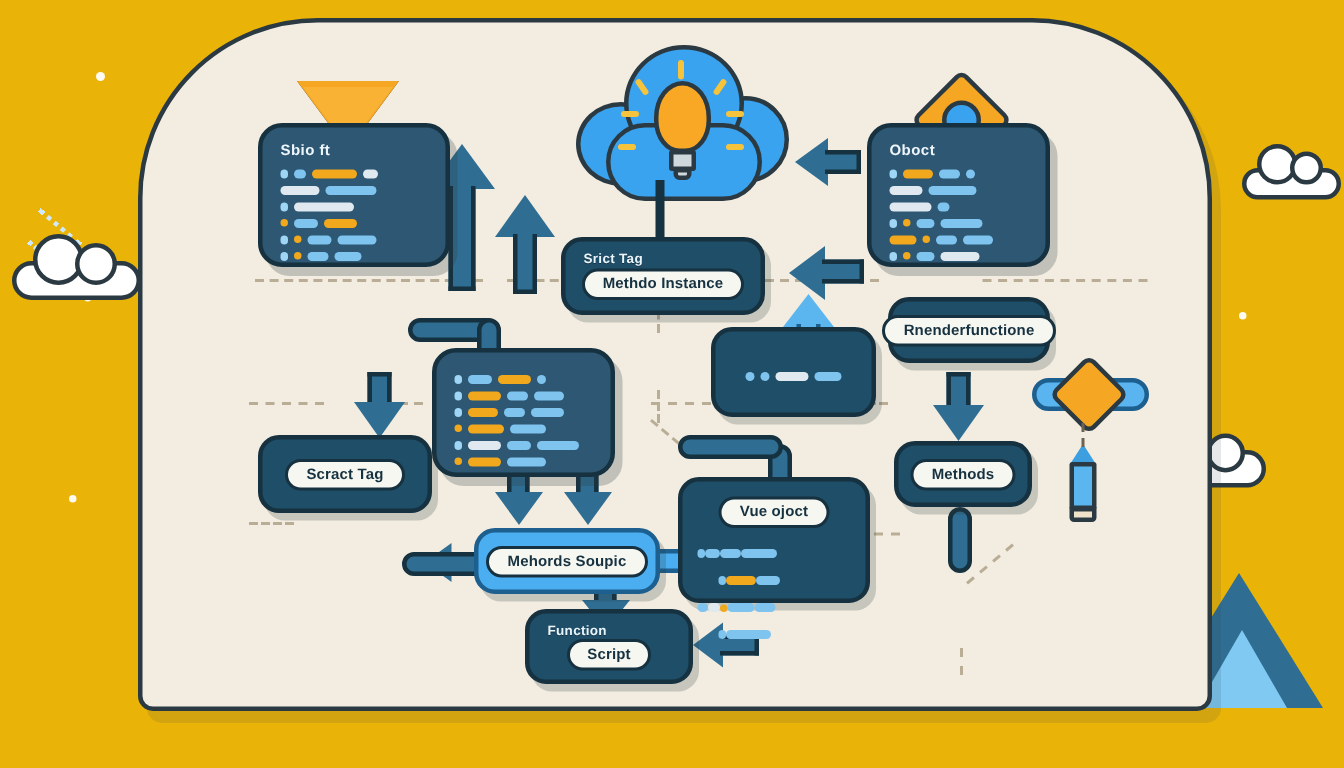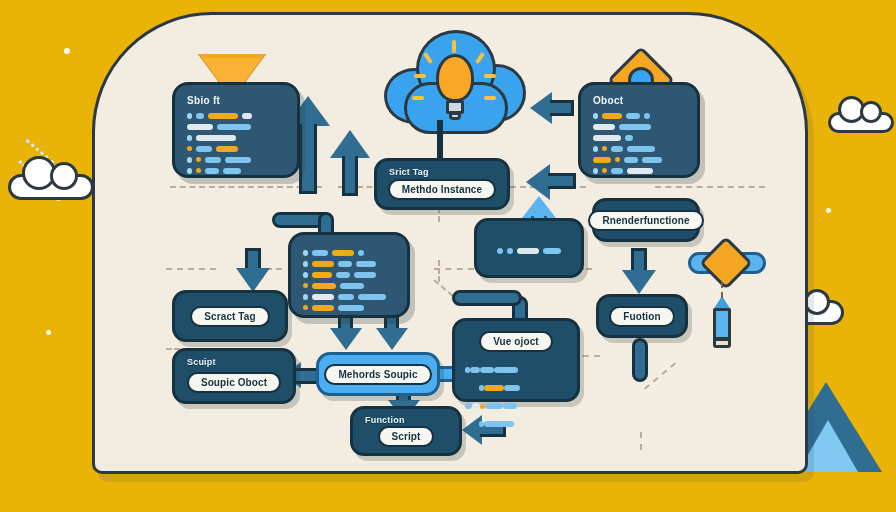--- a/index.html
+++ b/index.html
@@ -422,37 +422,33 @@
         <span class="tok t-str" style="width:22px;"></span>
         <span class="tok t-var" style="width:18px;"></span>
     </div>
   </div>
 
   <div class="node" style="left:592px;top:198px;width:108px;height:44px;">
     <span class="pill">Rnenderfunctione</span>
   </div>
 
   <div class="node" style="left:596px;top:294px;width:92px;height:44px;">
-    <span class="pill">Fuotion</span>
+    <span class="pill">Methods</span>
   </div>
 
   <div class="node" style="left:452px;top:318px;width:128px;height:84px;justify-content:flex-start;padding-top:10px;">
     <span class="pill">Vue ojoct</span>
     <div style="margin-top:7px;width:100%;padding-left:10px;box-sizing:border-box;">
       <div class="ln"><span class="tok t-var" style="width:5px;"></span><span class="tok t-var" style="width:10px;"></span><span class="tok t-var" style="width:14px;"></span><span class="tok t-var" style="width:24px;"></span></div>
       <div class="ln ind1"><span class="tok t-var" style="width:5px;"></span><span class="tok t-key" style="width:20px;"></span><span class="tok t-var" style="width:16px;"></span></div>
       <div class="ln"><span class="tok t-var" style="width:7px;"></span><span class="tok t-str" style="width:8px;"></span><span class="tok t-dot"></span><span class="tok t-var" style="width:18px;"></span><span class="tok t-var" style="width:14px;"></span></div>
       <div class="ln ind1"><span class="tok t-var" style="width:5px;"></span><span class="tok t-var" style="width:30px;"></span></div>
     </div>
   </div>
 
-  <div class="node" style="left:172px;top:348px;width:124px;height:56px;justify-content:flex-end;padding-bottom:8px;">
-    <span class="toplabel">Scuipt</span>
-    <span class="pill">Soupic Oboct</span>
-  </div>
 
   <div class="node light" style="left:316px;top:352px;width:124px;height:44px;">
     <span class="pill">Mehords Soupic</span>
   </div>
 
   <div class="node" style="left:350px;top:406px;width:112px;height:50px;justify-content:flex-end;padding-bottom:6px;">
     <span class="toplabel">Function</span>
     <span class="pill">Script</span>
   </div>
 

